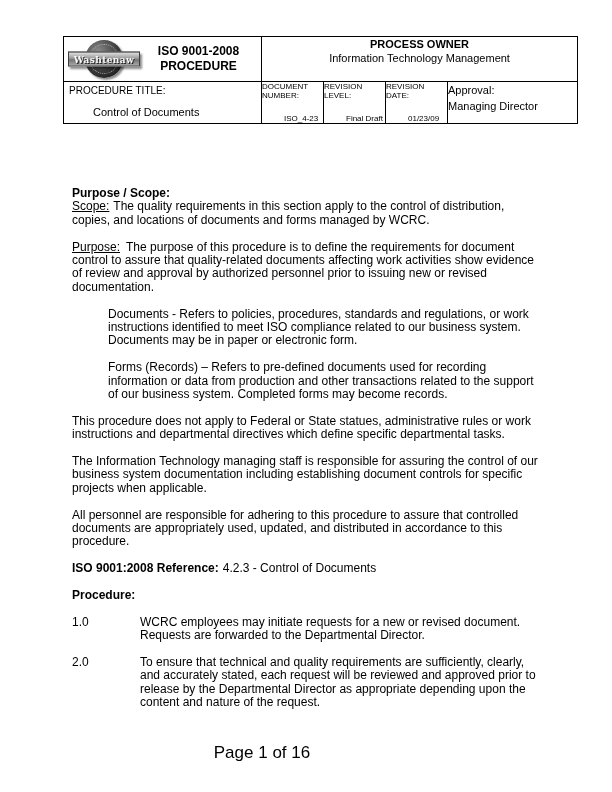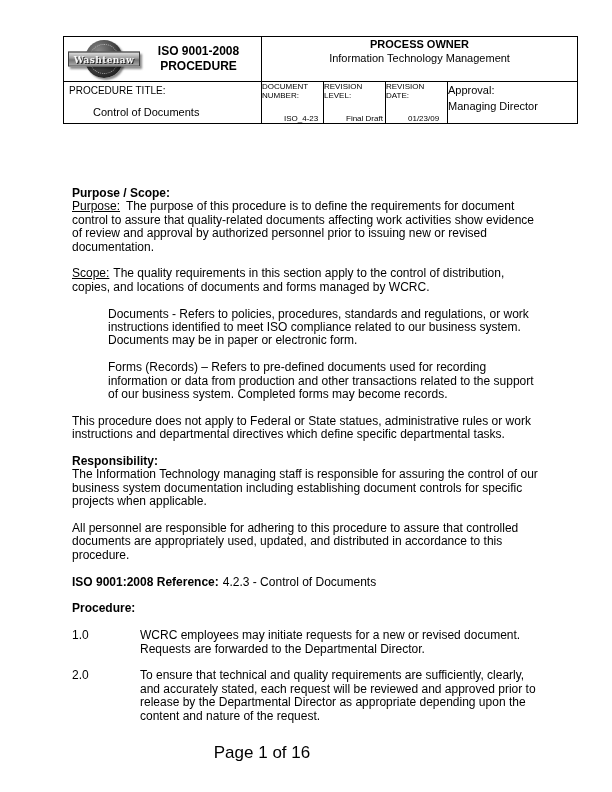--- a/index.html
+++ b/index.html
@@ -134,31 +134,30 @@
         <div>Approval:</div>
         <div>Managing Director</div>
       </td>
     </tr>
   </tbody>
     </table>
 
   <div class="content">
 
     <div class="heading">Purpose / Scope:</div>
+    <p><span class="ul lbl-gap-s">Scope:</span><span>The quality requirements in this section apply to the control of distribution, copies, and locations of documents and forms managed by WCRC.</span></p>
+
     <p><span class="ul lbl-gap">Purpose:</span><span>The purpose of this procedure is to define the requirements for document control to assure that quality-related documents affecting work activities show evidence of review and approval by authorized personnel prior to issuing new or revised documentation.</span></p>
-
-    <p><span class="ul lbl-gap-s">Scope:</span><span>The quality requirements in this section apply to the control of distribution, copies, and locations of documents and forms managed by WCRC.</span></p>
 
     <p class="indent">Documents - Refers to policies, procedures, standards and regulations, or work instructions identified to meet ISO compliance related to our business system. Documents may be in paper or electronic form.</p>
 
     <p class="indent">Forms (Records) – Refers to pre-defined documents used for recording information or data from production and other transactions related to the support of our business system.  Completed forms may become records.</p>
 
     <p>This procedure does not apply to Federal or State statues, administrative rules or work instructions and departmental directives which define specific departmental tasks.</p>
 
-    <div class="heading">Responsibility:</div>
     <p>The Information Technology managing staff is responsible for assuring the control of our business system documentation including establishing document controls for specific projects when applicable.</p>
 
     <p>All personnel are responsible for adhering to this procedure to assure that controlled documents are appropriately used, updated, and distributed in accordance to this procedure.</p>
 
     <p><span class="heading lbl-gap-s">ISO 9001:2008 Reference:</span><span>4.2.3 - Control of Documents</span></p>
 
     <p class="heading">Procedure:</p>
 
     <div class="step">
       <div class="step-num">1.0</div>

